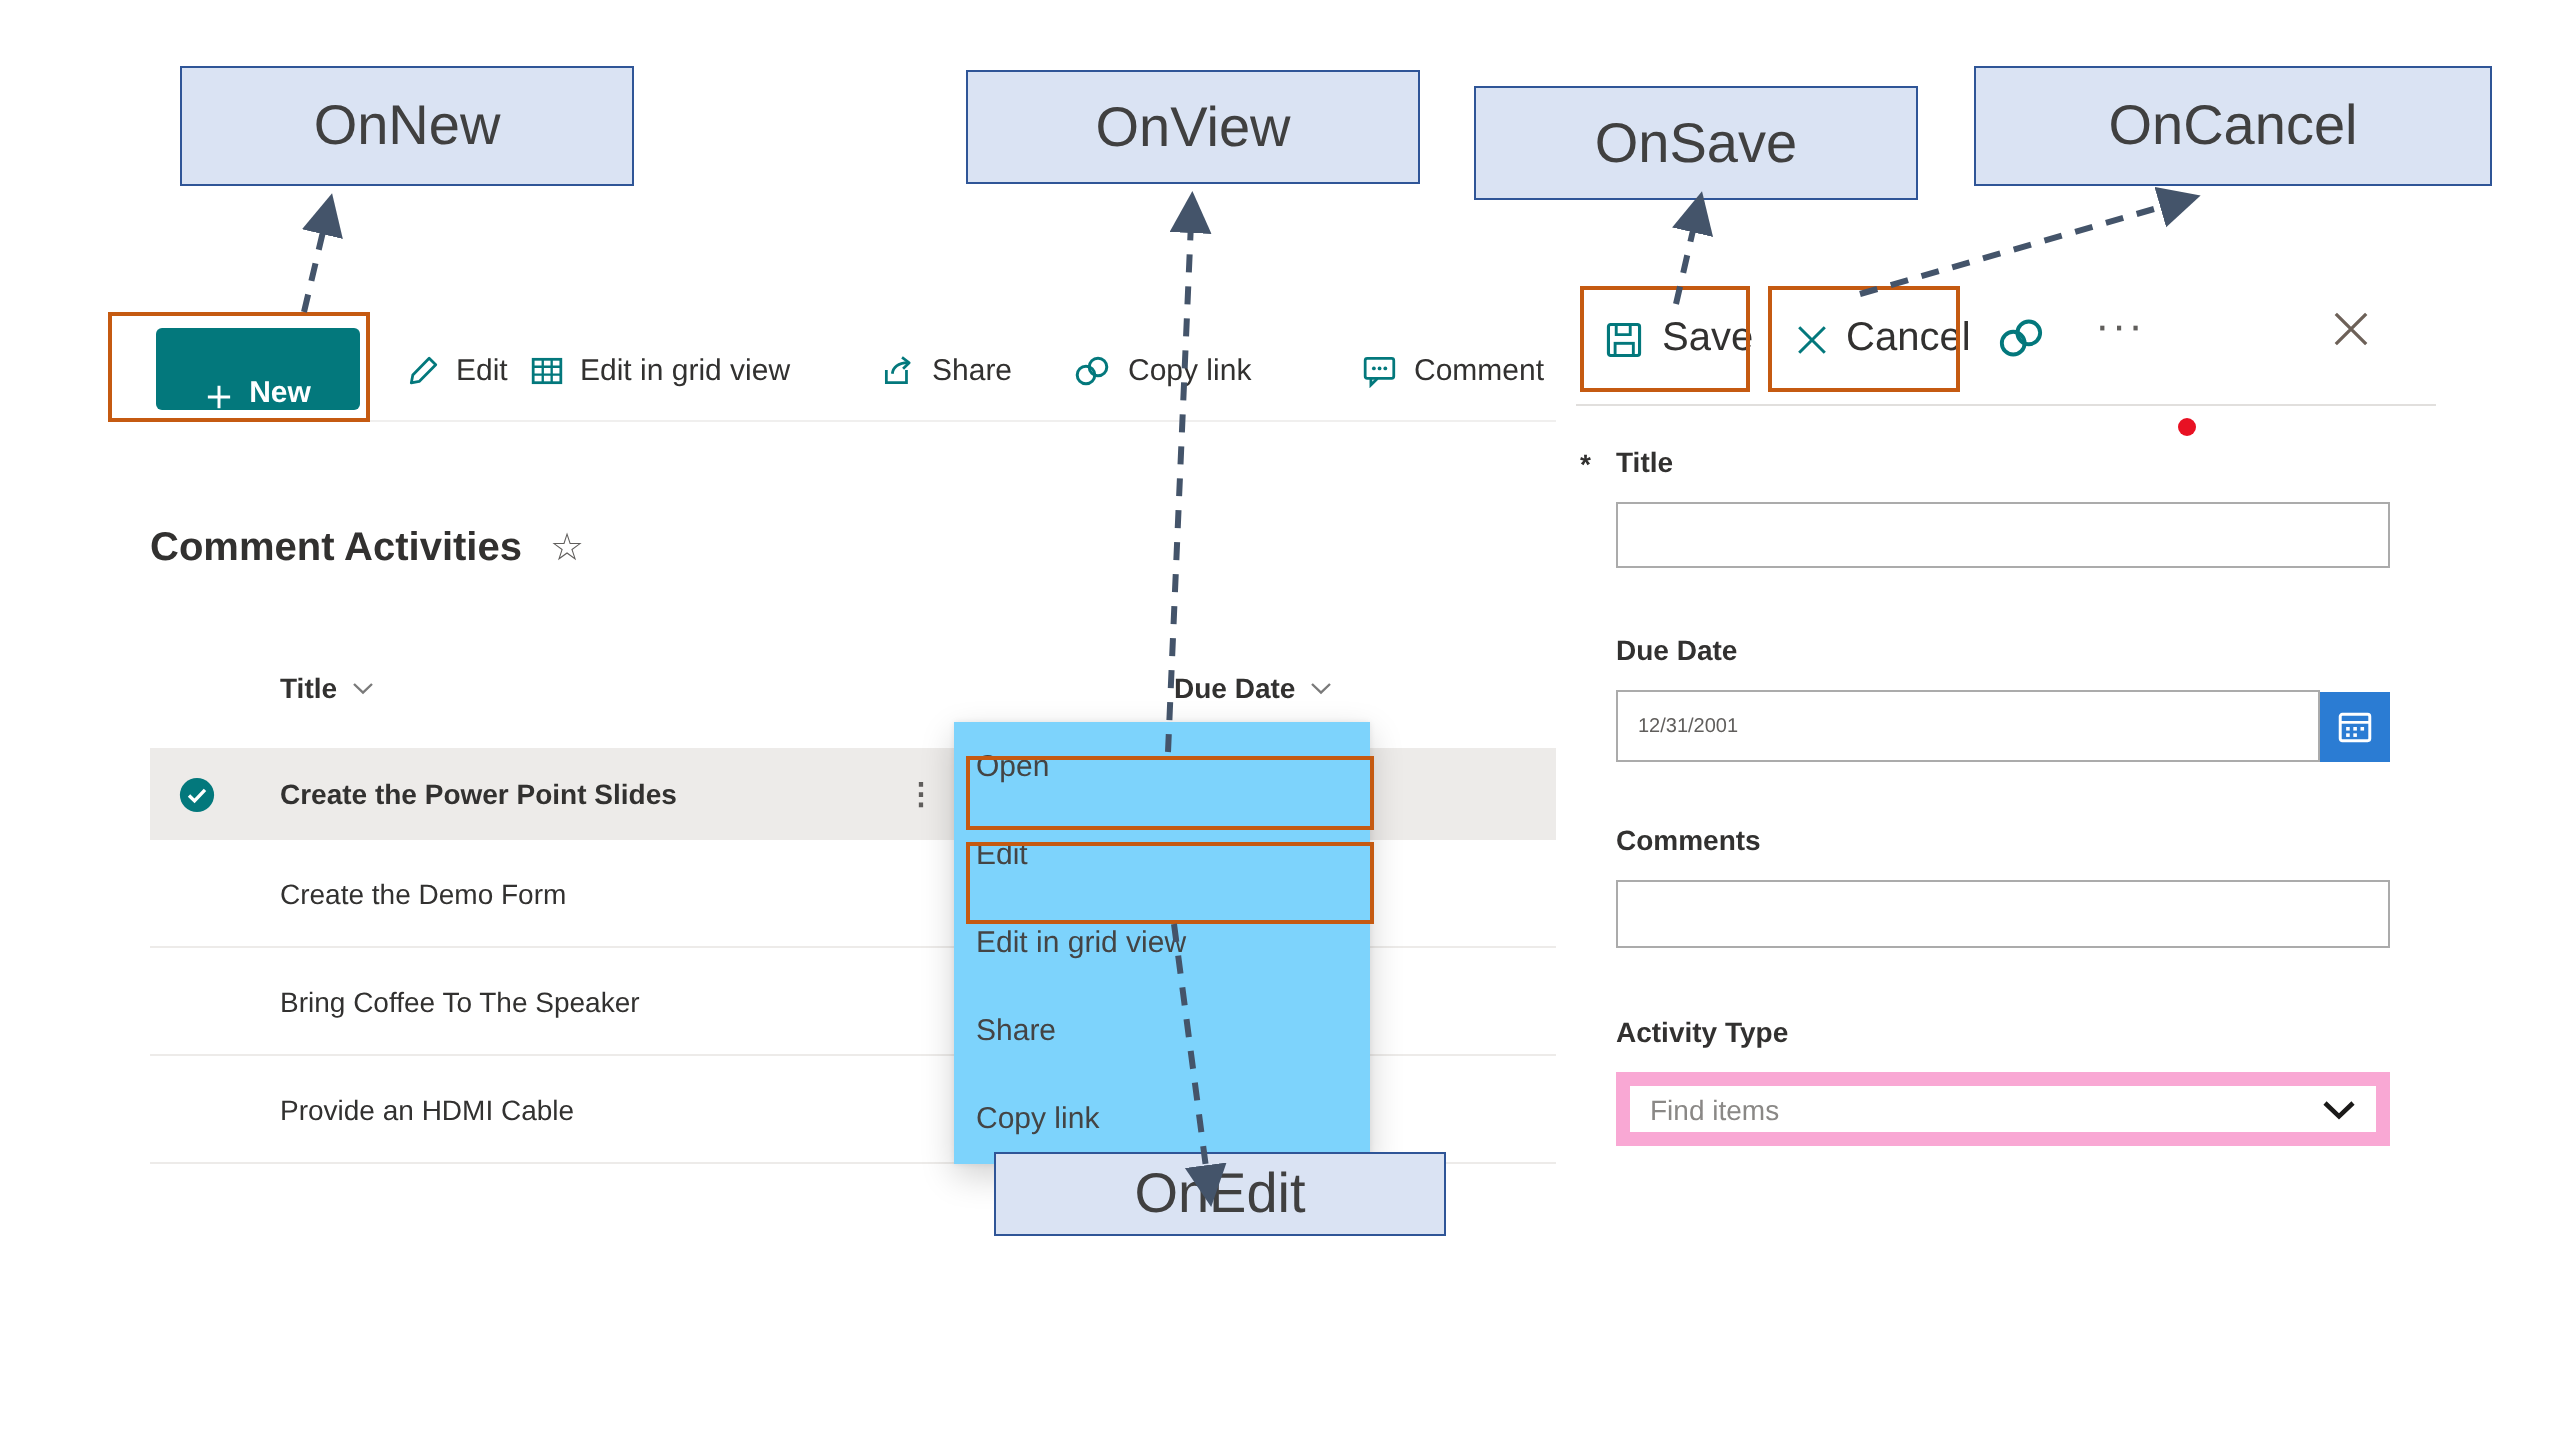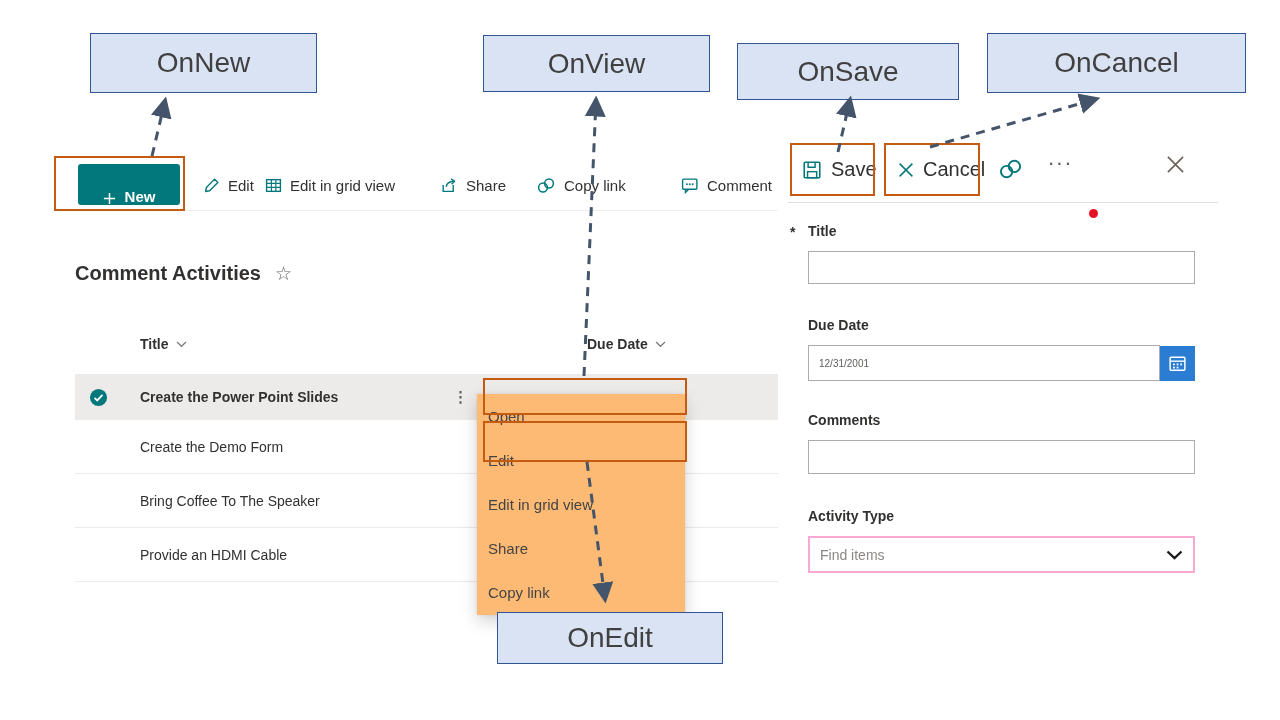--- a/index.html
+++ b/index.html
@@ -38,43 +38,43 @@
   .rows { position:absolute; left:75px; top:374px; width:703px; }
   .row { position:relative; display:flex; align-items:center; font-size:14px; color:#323130; }
   .row.sel { height:46px; background:#edebe9; font-weight:700; }
   .row.plain { height:54px; border-bottom:1px solid #edebe9; }
   .row .check { position:absolute; left:14px; width:19px; height:19px; }
   .row .rtitle { position:absolute; left:65px; }
   .row .dots { position:absolute; left:378px; color:#605e5c; font-size:15px; letter-spacing:0; cursor:pointer; }
 
   
   .ctx {
-    position:absolute; left:477px; top:394px; width:208px; height:221px;
-    background:#fdba74; box-shadow:0 6px 16px rgba(0,0,0,.18), 0 0 3px rgba(0,0,0,.08); z-index:10;
+    position:absolute; left:477px; top:361px; width:208px; height:221px;
+    background:#7dd3fc; box-shadow:0 6px 16px rgba(0,0,0,.18), 0 0 3px rgba(0,0,0,.08); z-index:10;
   }
   .ctx-item { height:44px; display:flex; align-items:center; padding-left:11px;
               font-size:15px; color:#444; cursor:pointer; }
 
   
   .pbtn { position:absolute; top:143px; height:53px; display:flex; align-items:center; gap:9px;
           font-size:20px; color:#323130; cursor:pointer; padding-left:10px; }
   .icon-btn { position:absolute; cursor:pointer; display:flex; align-items:center; justify-content:center; }
   .divider { position:absolute; height:1px; background:#e1dfdd; }
   .red-dot { position:absolute; left:1089px; top:209px; width:9px; height:9px; border-radius:50%; background:#e81123; }
 
   .flabel { position:absolute; font-size:14px; font-weight:700; color:#323130; }
   .req { position:absolute; left:790px; top:224px; font-size:14px; font-weight:700; color:#323130; }
   .finput {
     position:absolute; left:808px; width:387px; height:33px;
     border:1px solid #ababab; background:#fff; font-family:"Liberation Sans",sans-serif;
     font-size:10px; color:#605e5c; padding:0 10px; outline:none;
   }
   .cal-btn { position:absolute; left:1160px; top:346px; width:35px; height:35px; background:#2b7cd3;
              border:none; display:flex; align-items:center; justify-content:center; cursor:pointer; }
-  .combo { position:absolute; left:808px; top:536px; width:387px; height:37px; border:2px solid #f9a8d4;
+  .combo { position:absolute; left:808px; top:536px; width:387px; height:37px; border:7px solid #f9a8d4;
            background:#fff; display:flex; align-items:center; padding:0 10px; cursor:pointer; }
   .combo input { border:none; outline:none; flex:1; font-size:14px; font-family:"Liberation Sans",sans-serif; color:#605e5c; }
   .combo input::placeholder { color:#8a8886; }
 
   
   #arrows { position:absolute; left:0; top:0; z-index:30; pointer-events:none; }
 </style>
 </head>
 <body>
 
@@ -85,21 +85,21 @@
   </div>
   <div class="callout" style="left:483px; top:35px; width:227px; height:57px;">
     <span>OnView</span>
   </div>
   <div class="callout" style="left:737px; top:43px; width:222px; height:57px;">
     <span>OnSave</span>
   </div>
   <div class="callout" style="left:987px; top:33px; width:259px; height:60px;">
     <span>OnCancel</span>
   </div>
-  <div class="callout" style="left:497px; top:612px; width:226px; height:52px;">
+  <div class="callout" style="left:497px; top:576px; width:226px; height:42px;">
     <span>OnEdit</span>
   </div>
 
   <div class="hl" style="left:54px; top:156px; width:131px; height:55px;"></div>
 
   <button class="new-btn">
     <span style="display:flex;">
       <svg width="13" height="13" viewBox="0 0 14 14">
           <path d="M7 1 V13 M1 7 H13" stroke="#fff" stroke-width="1.6" fill="none"></path>
         </svg>

